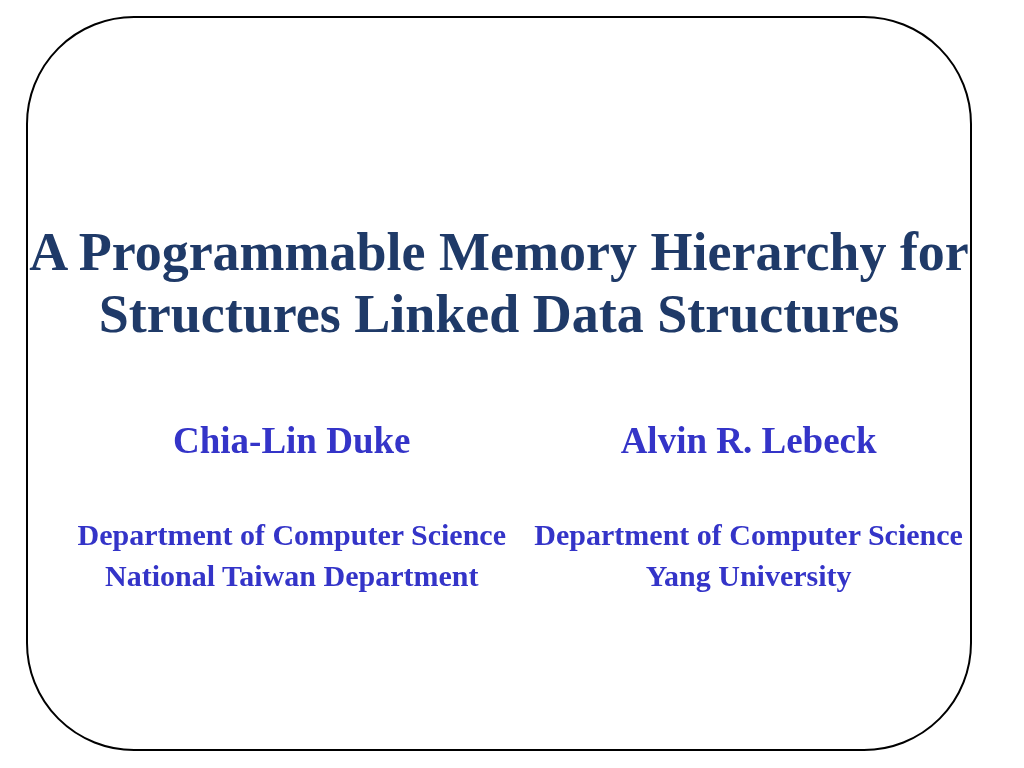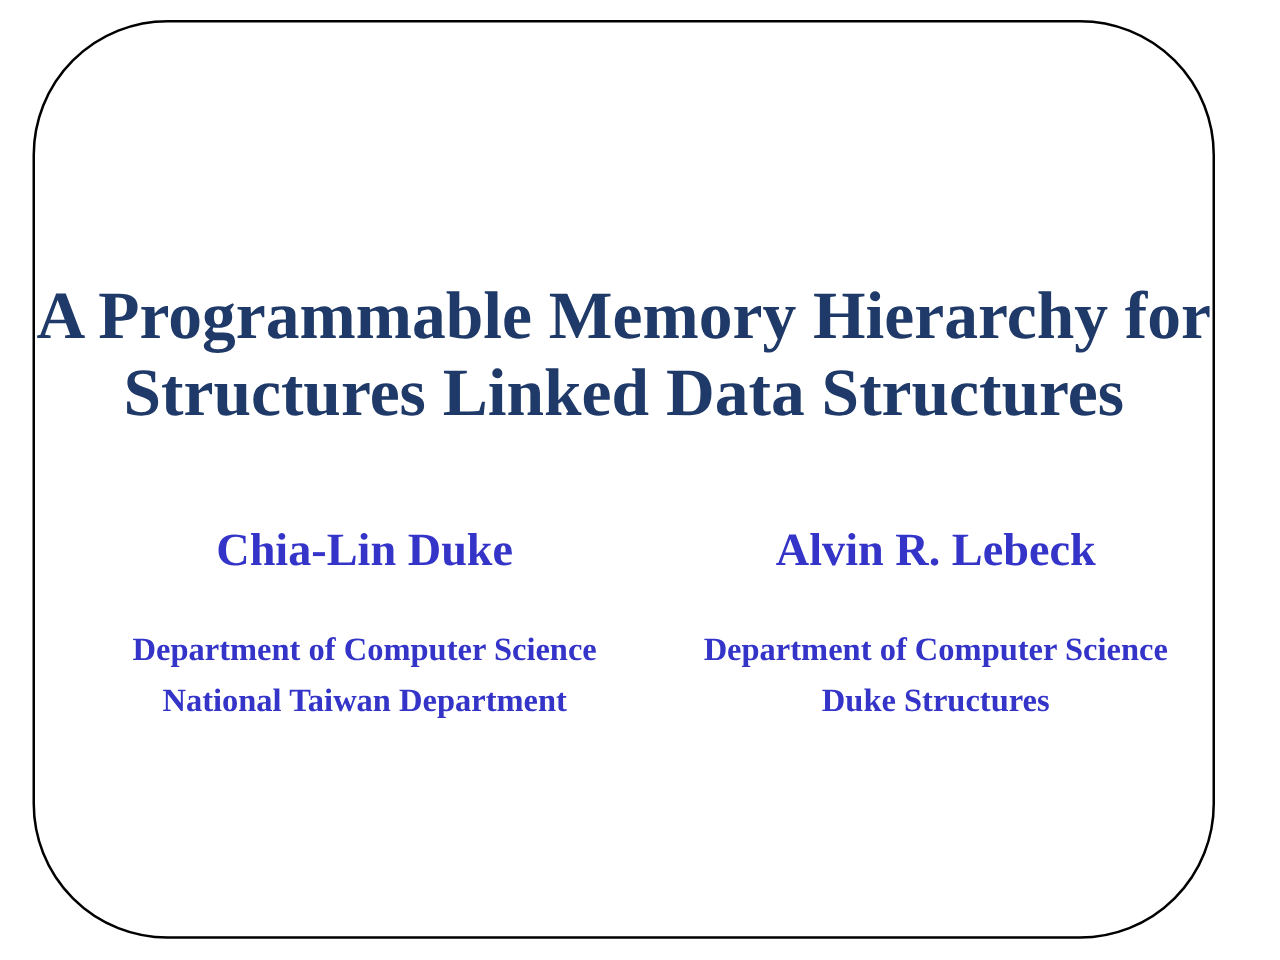--- a/index.html
+++ b/index.html
@@ -41,22 +41,22 @@
     color: #3434c8;
     font-weight: bold;
   }
   .author-left  { left: 4%;  width: 48%; }
   .author-right { left: 53%; width: 47%; }
   .author-name {
     font-size: 37px;
     line-height: 45px;
   }
   .author-affil {
-    margin-top: 39px;
-    font-size: 26px;
+    margin-top: 54px;
+    font-size: 30px;
     line-height: 36px;
   }
   .affil-para {
     margin-top: 5px;
   }
 </style>
 </head>
 <body>
 
 <div class="slide">
@@ -71,17 +71,17 @@
     <div class="author-affil">
       <div>Department of Computer Science</div>
       <div class="affil-para">National Taiwan Department</div>
     </div>
   </div>
 
   <div class="author-block author-right">
     <div class="author-name">Alvin R. Lebeck</div>
     <div class="author-affil">
       <div>Department of Computer Science</div>
-      <div class="affil-para">Duke Structures</div>
+      <div class="affil-para">Yang University</div>
     </div>
   </div>
 
 </div>
 
 </body></html>

